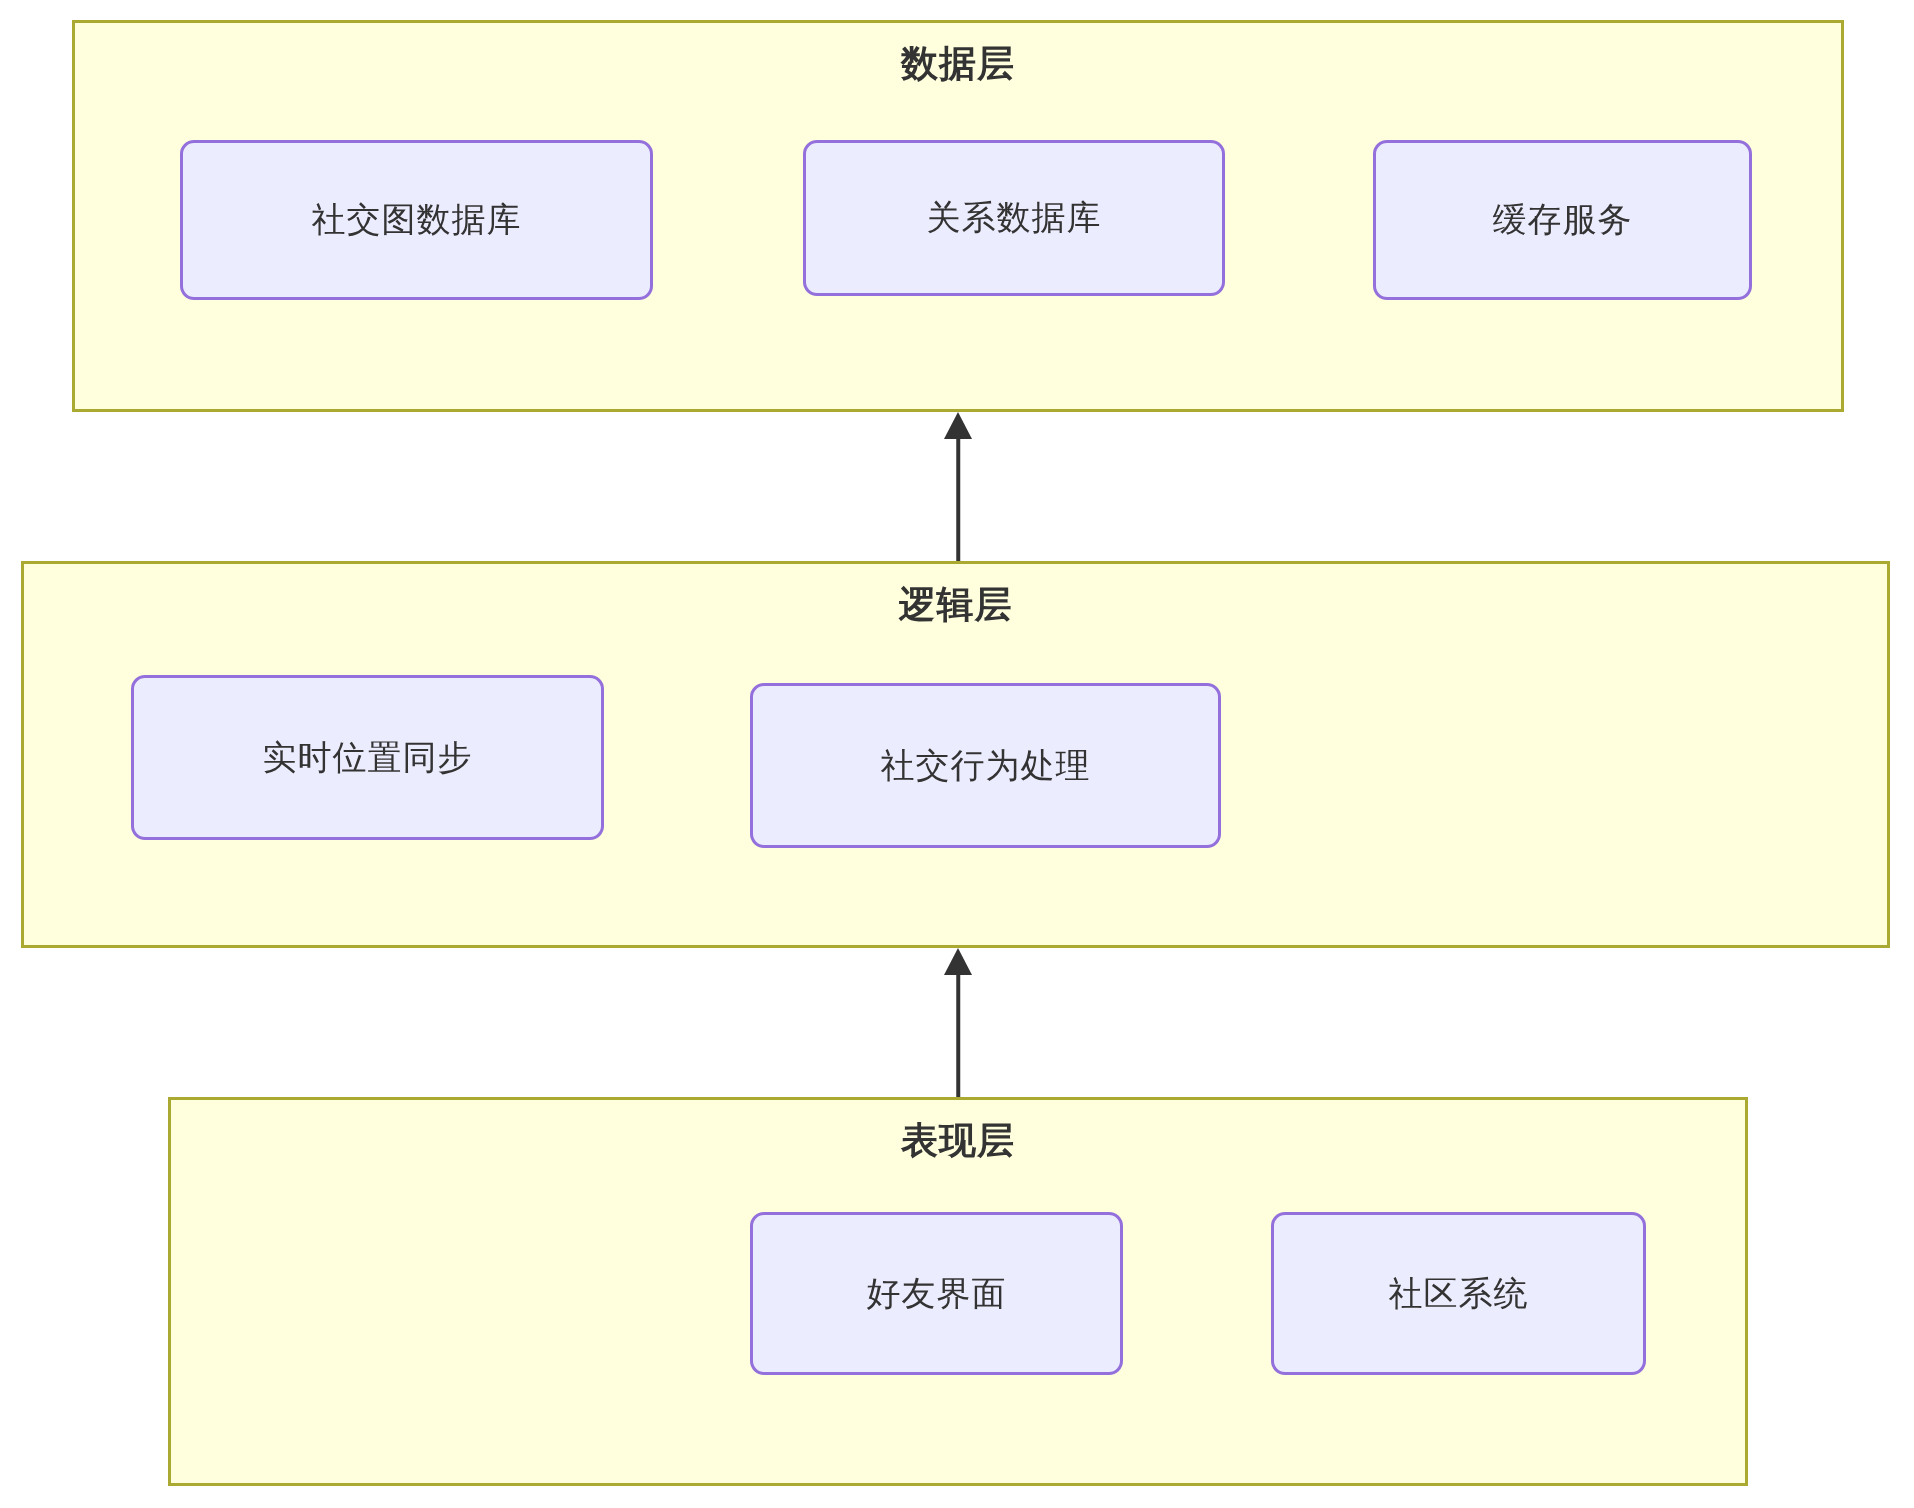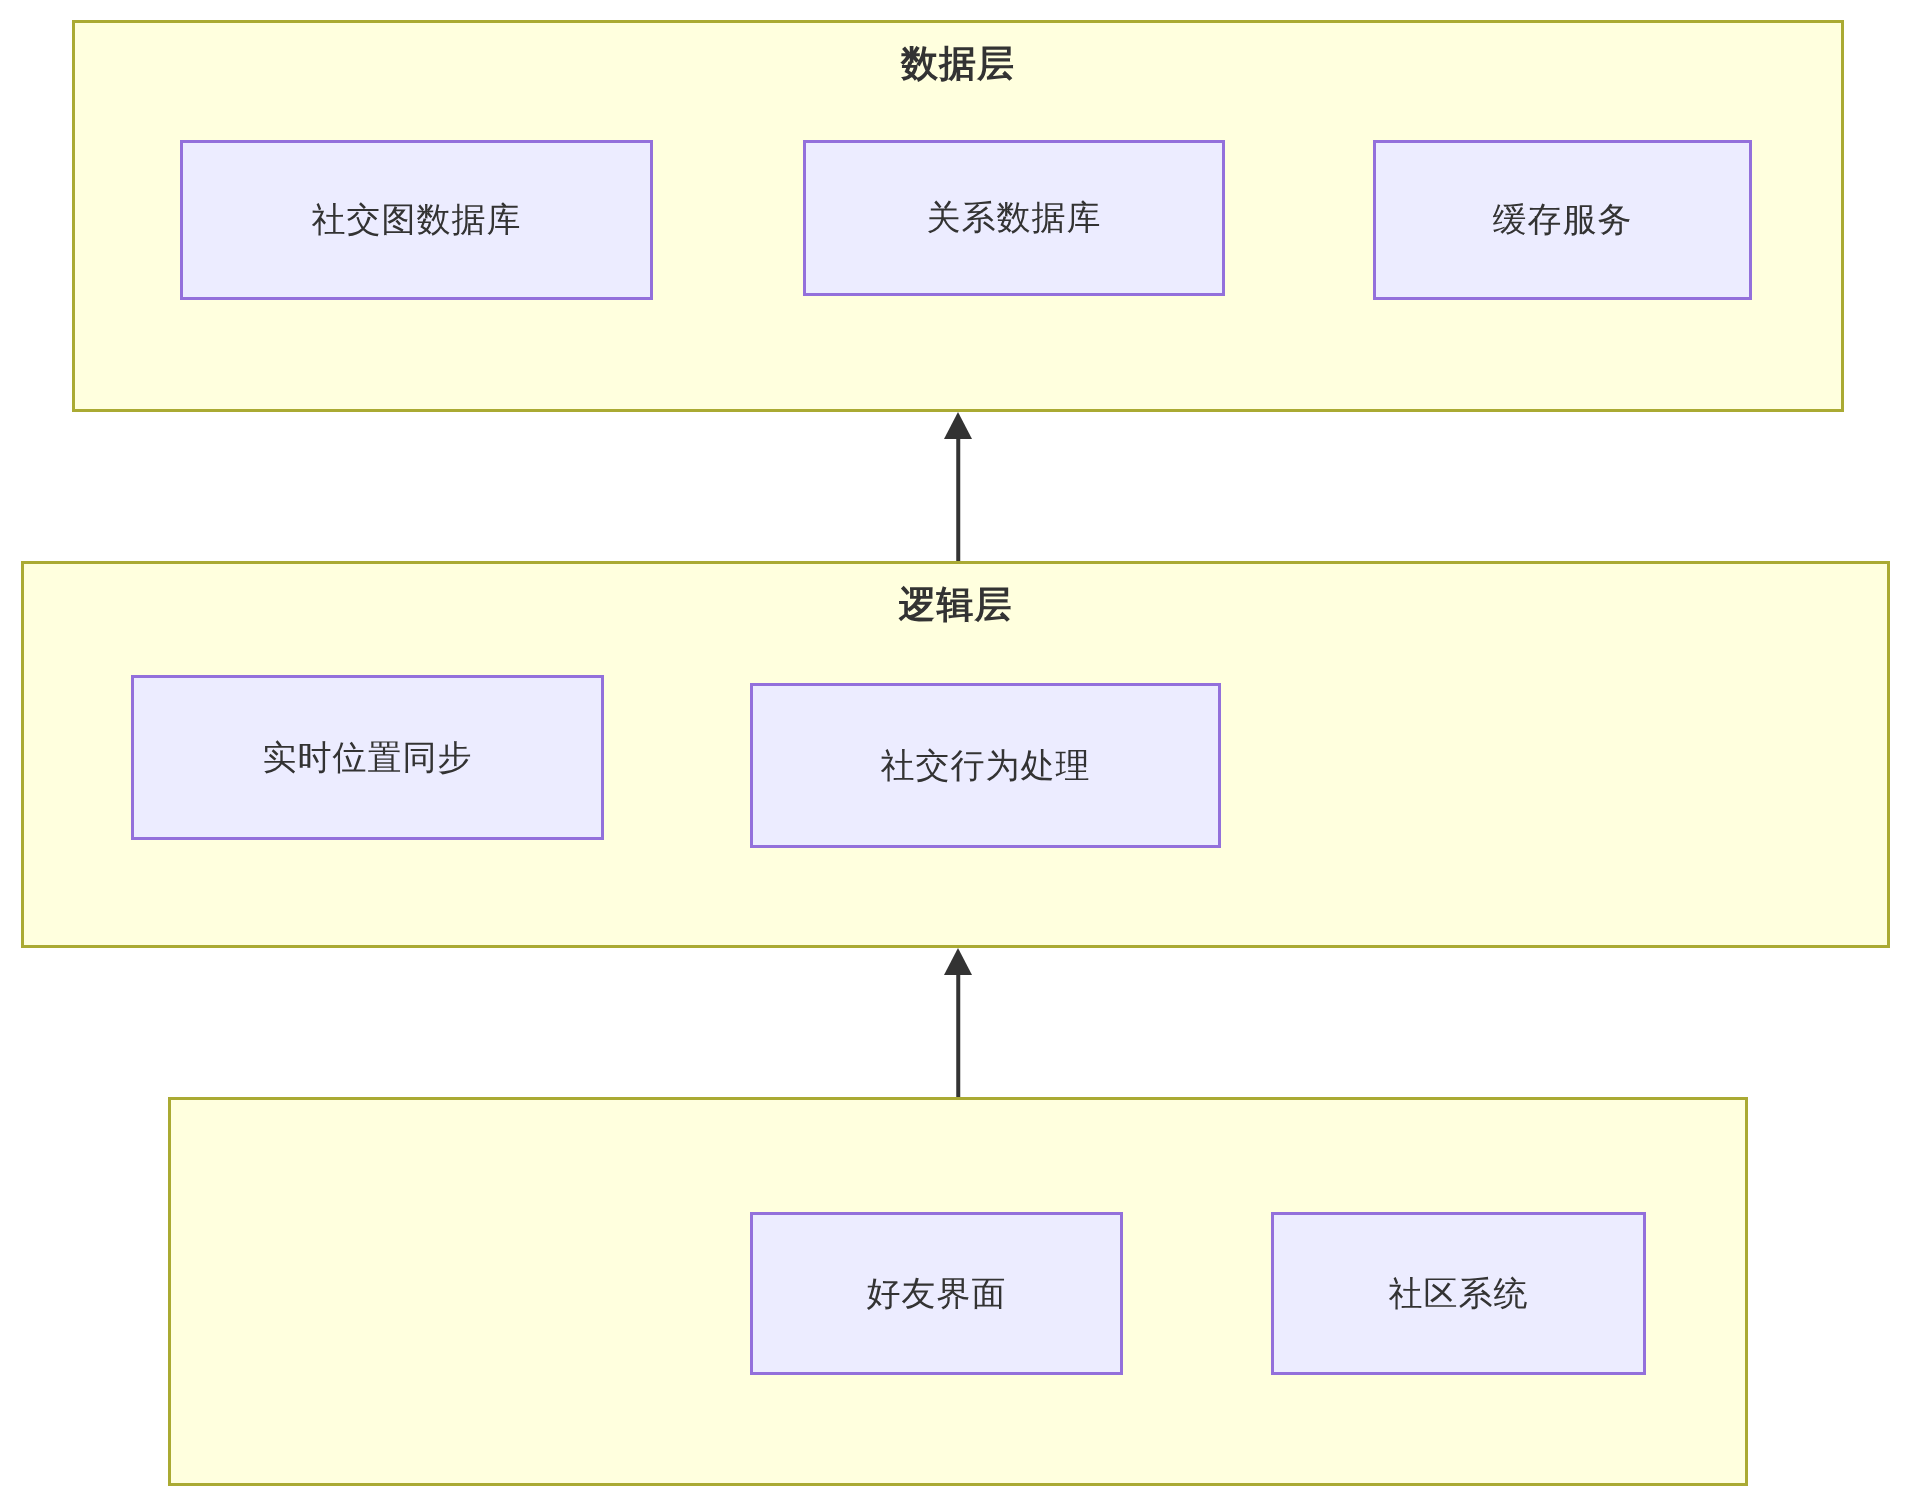--- a/index.html
+++ b/index.html
@@ -32,21 +32,21 @@
     text-align: center;
     font-size: 37px;
     font-weight: 700;
     color: var(--text);
     letter-spacing: 1px;
   }
   .node {
     position: absolute;
     background: var(--node-fill);
     border: 3px solid var(--node-border);
-    border-radius: 0;
+    border-radius: 14px;
     display: flex;
     align-items: center;
     justify-content: center;
     font-size: 34px;
     color: var(--text);
     letter-spacing: 1px;
   }
   .arrow { position: absolute; }
   .arrow .shaft {
     position: absolute;
@@ -98,20 +98,21 @@
       <span>社交行为处理</span>
     </div>
   </section>
 
   <div class="arrow" style="left:944px; top:948px; width:28px; height:149px;">
     <div class="head"></div>
     <div class="shaft" style="top:24px; height:125px;"></div>
   </div>
 
   <section class="layer" style="left:168px; top:1097px; width:1580px; height:389px;">
+    <h2 class="layer-title">表现层</h2>
     <div class="node" style="left:1100px; top:112px; width:375px; height:163px;">
       <span>社区系统</span>
     </div>
     <div class="node" style="left:579px; top:112px; width:373px; height:163px;">
       <span>好友界面</span>
     </div>
   </section>
 
 </div>
 

